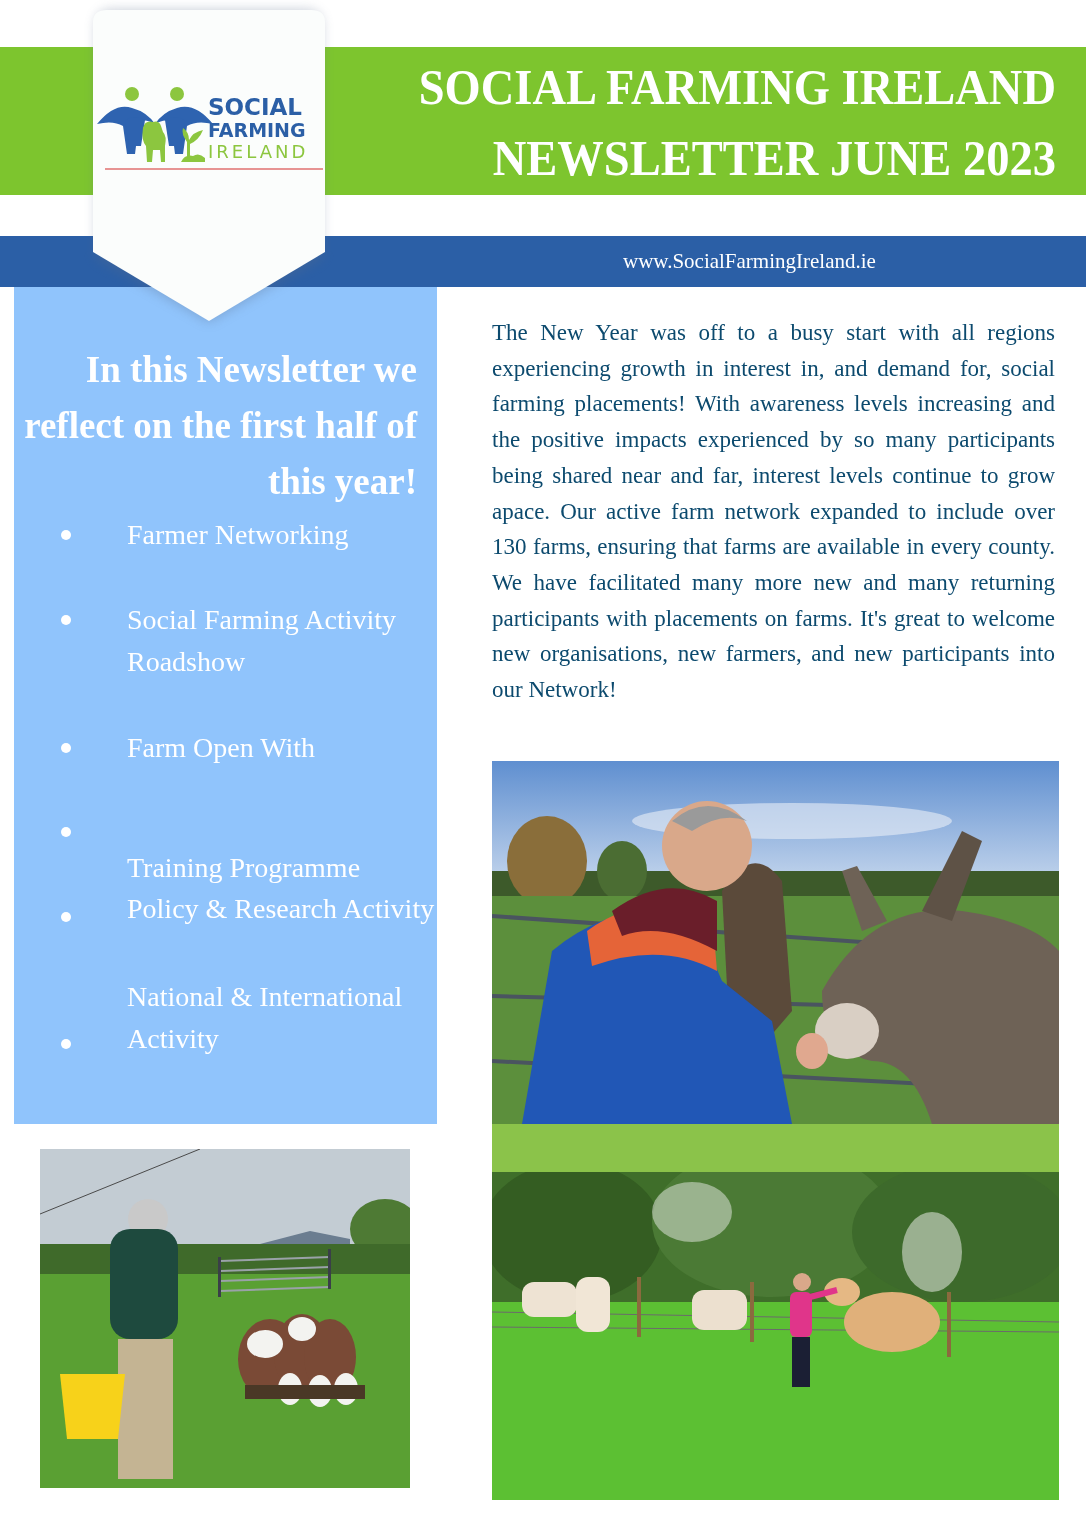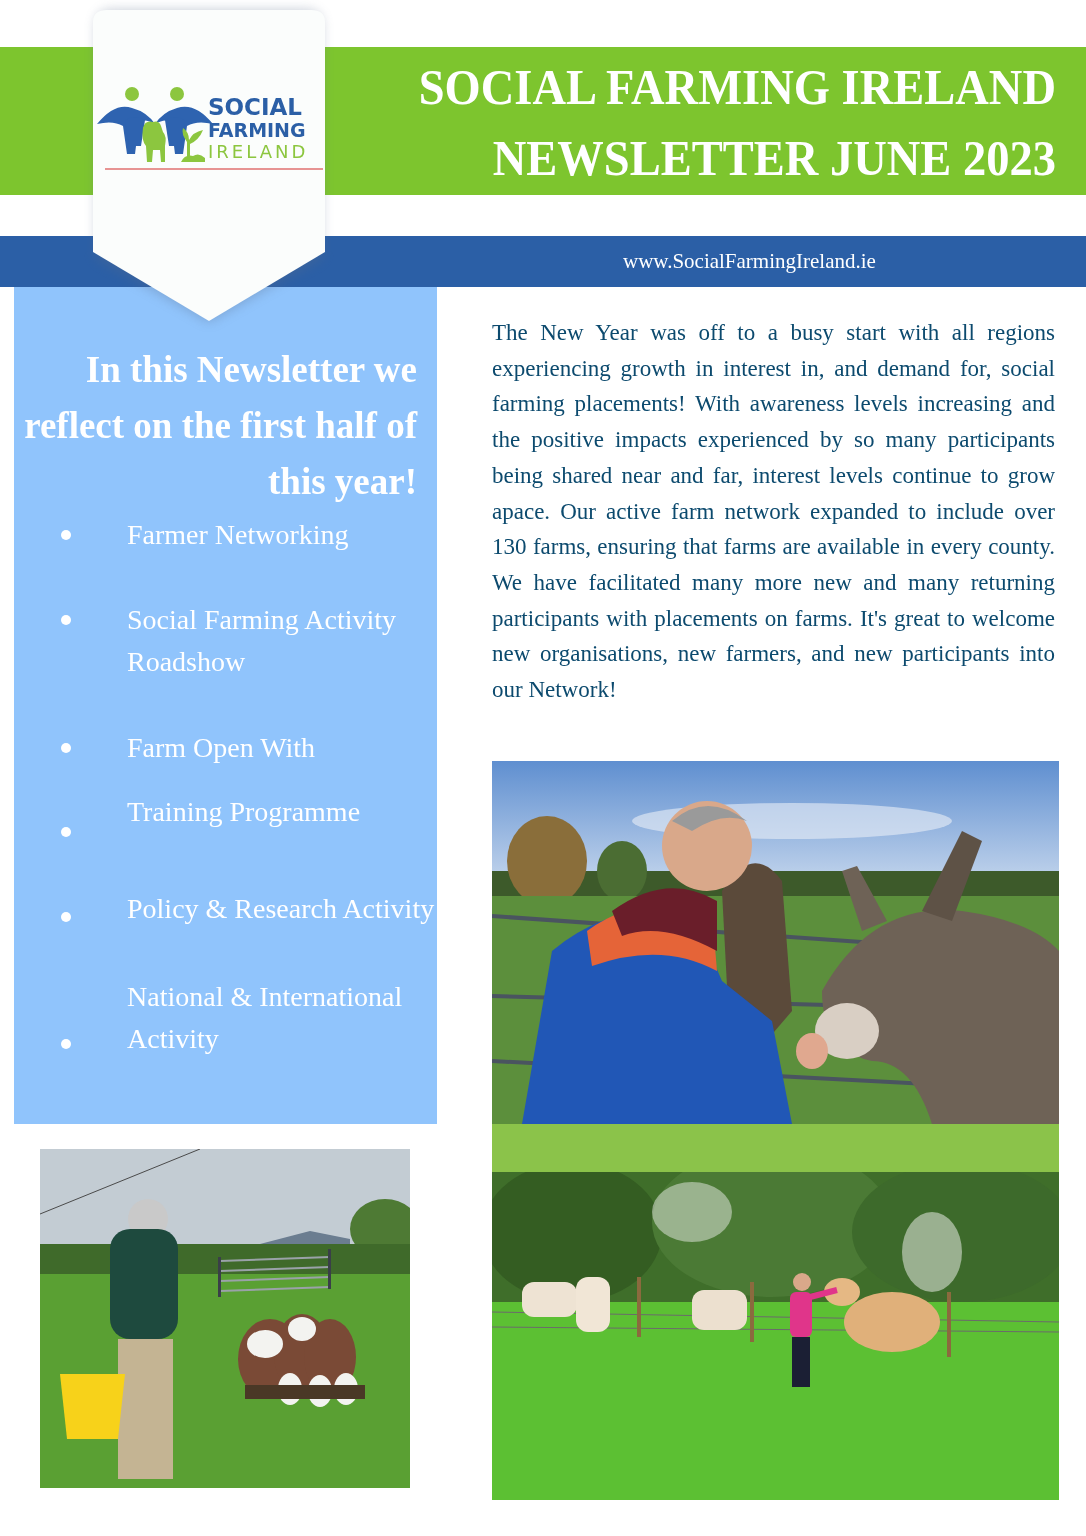--- a/index.html
+++ b/index.html
@@ -125,21 +125,21 @@
 <div class="bullet" style="top:530px"></div>
 <div class="topic" style="top:514px">Farmer Networking</div>
 
 <div class="bullet" style="top:615px"></div>
 <div class="topic" style="top:599px">Social Farming Activity Roadshow</div>
 
 <div class="bullet" style="top:743px"></div>
 <div class="topic" style="top:727px">Farm Open With</div>
 
 <div class="bullet" style="top:827px"></div>
-<div class="topic" style="top:791px">Training Programme</div>
+<div class="topic" style="top:847px">Training Programme</div>
 
 <div class="bullet" style="top:912px"></div>
 <div class="topic" style="top:888px">Policy &amp; Research Activity</div>
 
 <div class="bullet" style="top:1039px"></div>
 <div class="topic" style="top:976px">National &amp; International Activity</div>
 
 <div class="body-text">The New Year was off to a busy start with all regions experiencing growth in interest in, and demand for, social farming placements! With awareness levels increasing and the positive impacts experienced by so many participants being shared near and far, interest levels continue to grow apace. Our active farm network expanded to include over 130 farms, ensuring that farms are available in every county. We have facilitated many more new and many returning participants with placements on farms. It's great to welcome new organisations, new farmers, and new participants into our Network!</div>
 
 <div class="photo photo-donkeys">

